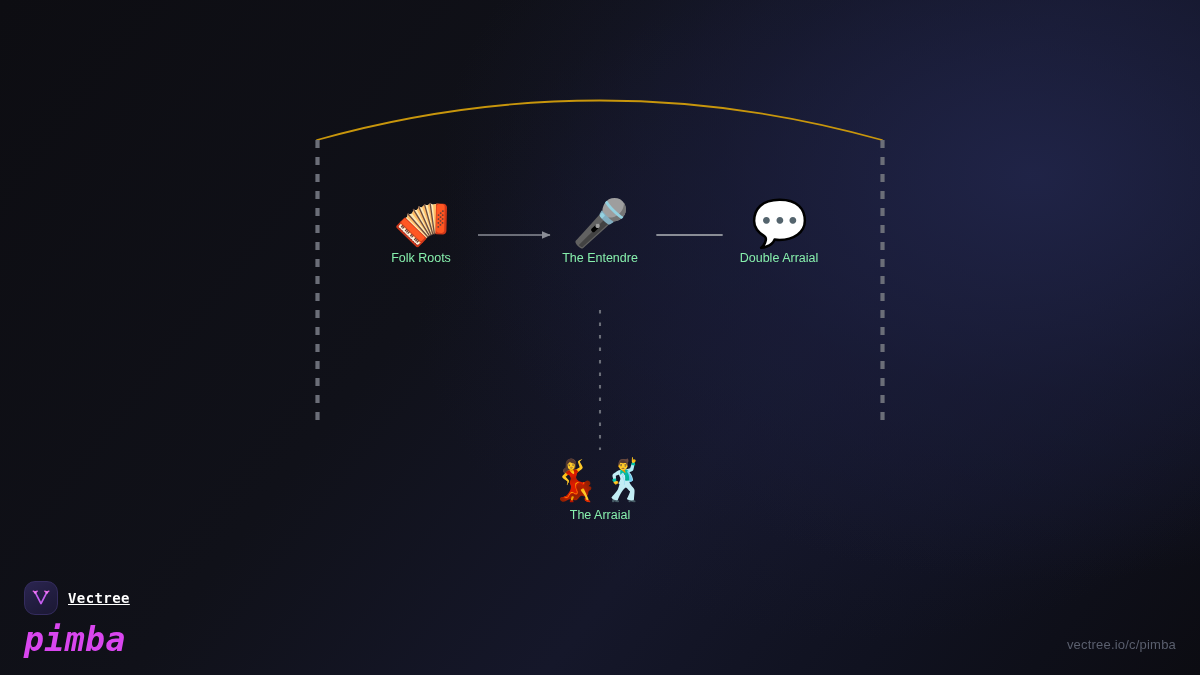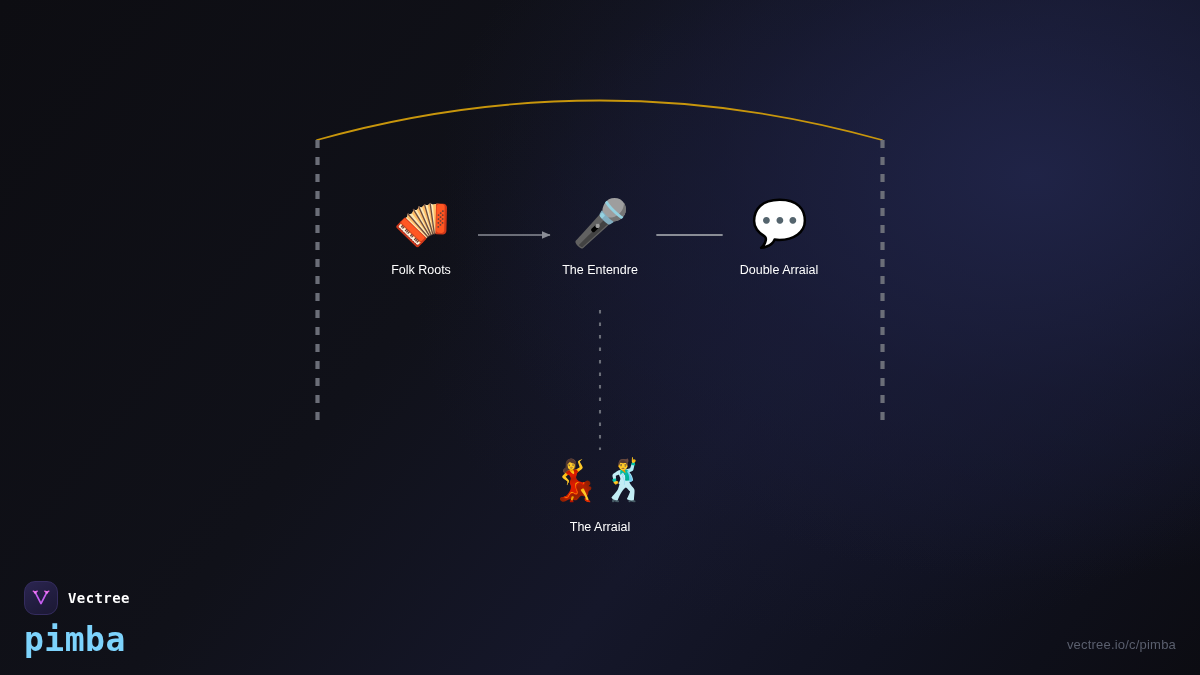--- a/index.html
+++ b/index.html
@@ -57,24 +57,24 @@
     line-height: 56px;
     height: 56px;
     display: block;
     letter-spacing: -2px;
   }
 
   .node-emoji.pair { font-size: 40px; letter-spacing: 0px; }
 
   .node-label {
     display: block;
-    margin-top: 12px;
+    margin-top: 0;
     font-size: 12.5px;
     line-height: 15px;
-    color: #ffffff;
+    color: #86efac;
     font-family: "Liberation Sans", sans-serif;
     white-space: nowrap;
   }
 
   
   #brand {
     position: absolute;
     left: 24px;
     bottom: 16px;
   }
@@ -97,29 +97,31 @@
     justify-content: center;
     flex: 0 0 auto;
   }
 
   #brand-name {
     font-family: "DejaVu Sans Mono", "Liberation Mono", monospace;
     font-size: 14px;
     font-weight: bold;
     color: #ffffff;
     letter-spacing: 0.4px;
+    text-decoration: underline;
   }
 
   #brand-slug {
     font-family: "DejaVu Sans Mono", "Liberation Mono", monospace;
     font-size: 33px;
     font-weight: bold;
-    color: #7dd3fc;
+    color: #d946ef;
     letter-spacing: 0.5px;
     line-height: 38px;
+    font-style: italic;
   }
 
   #footer-url {
     position: absolute;
     right: 24px;
     bottom: 23px;
     font-family: Liberation Sans, sans-serif;
     font-size: 13px;
     color: #5a5f6e;
     letter-spacing: 0.2px;

